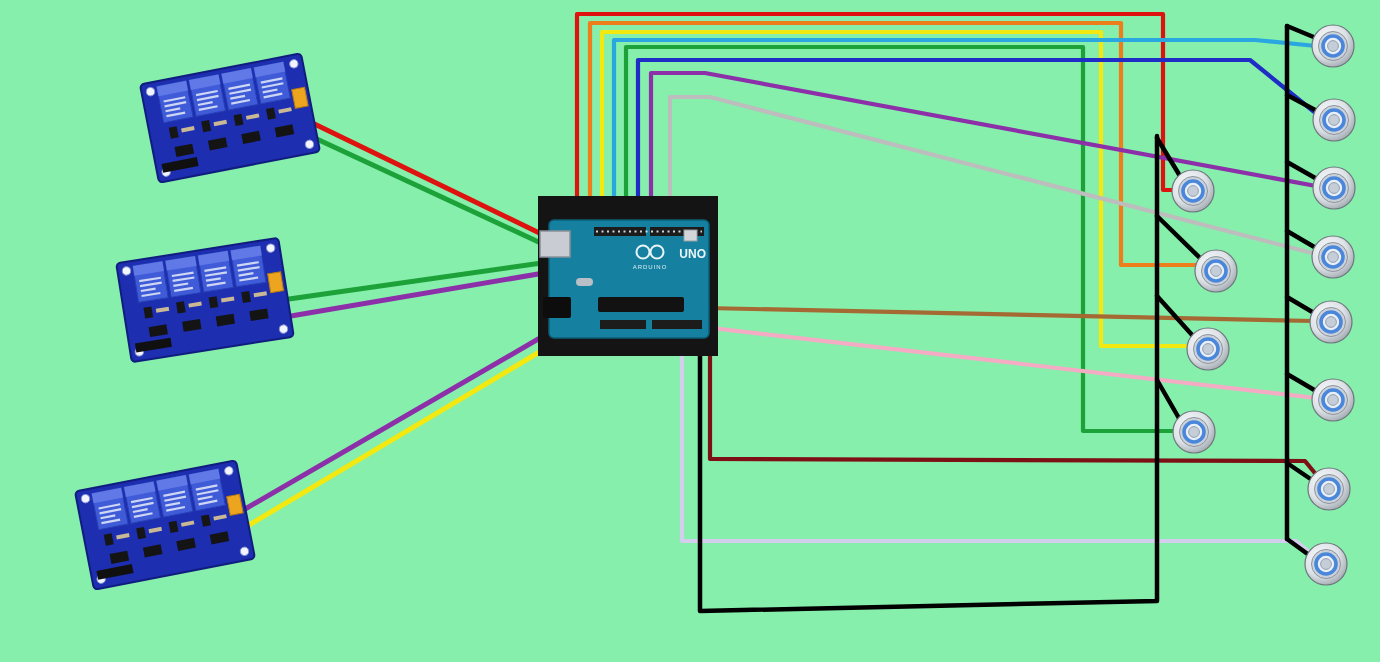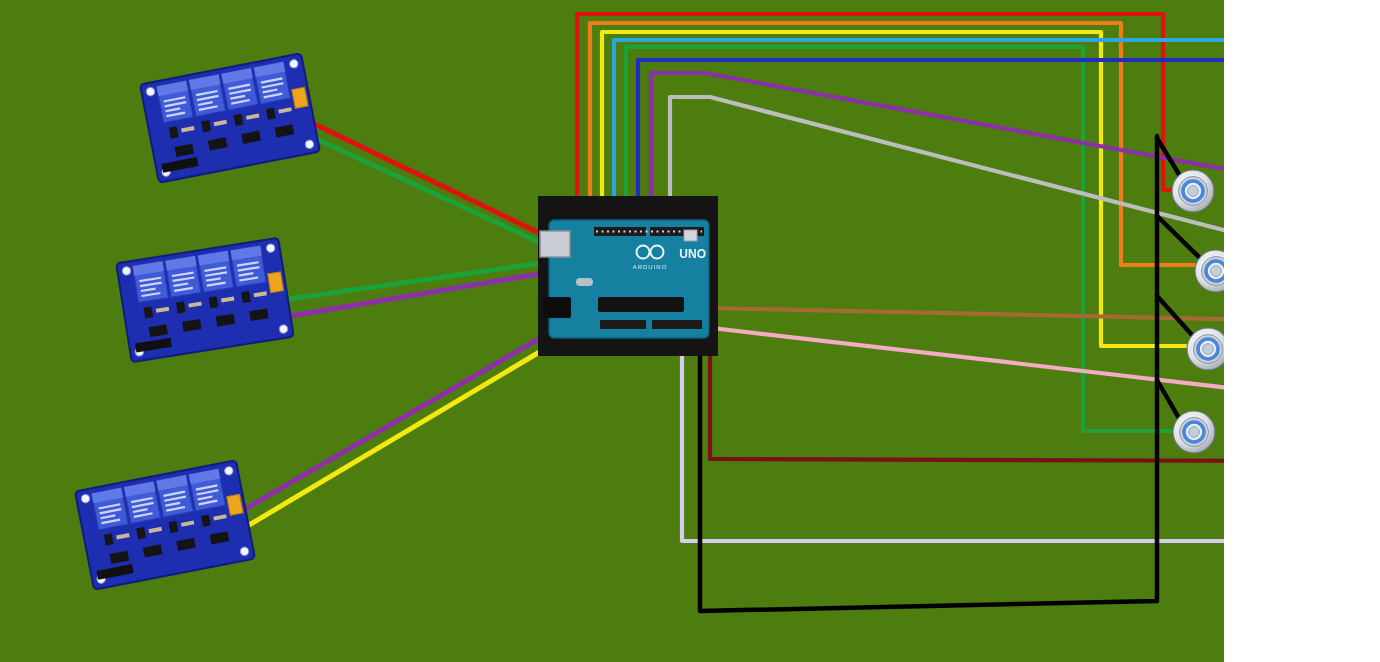--- a/index.html
+++ b/index.html
@@ -1,20 +1,20 @@
 <!DOCTYPE html>
 <html><head>
 <meta charset="utf-8">
 <style>
   html, body { margin: 0; padding: 0; background: #ffffff; }
   .stage {
     position: relative;
-    width: 1224px;
+    width: 1380px;
     height: 662px;
-    background: #4d7c0f;
+    background: #86efac;
     overflow: hidden;
     font-family: "Liberation Sans", sans-serif;
   }
   .stage svg { display: block; width: 1380px; height: 662px; }
   text { font-family: "Liberation Sans", sans-serif; }
 </style>
 </head>
 <body>
 
 <div class="stage">

